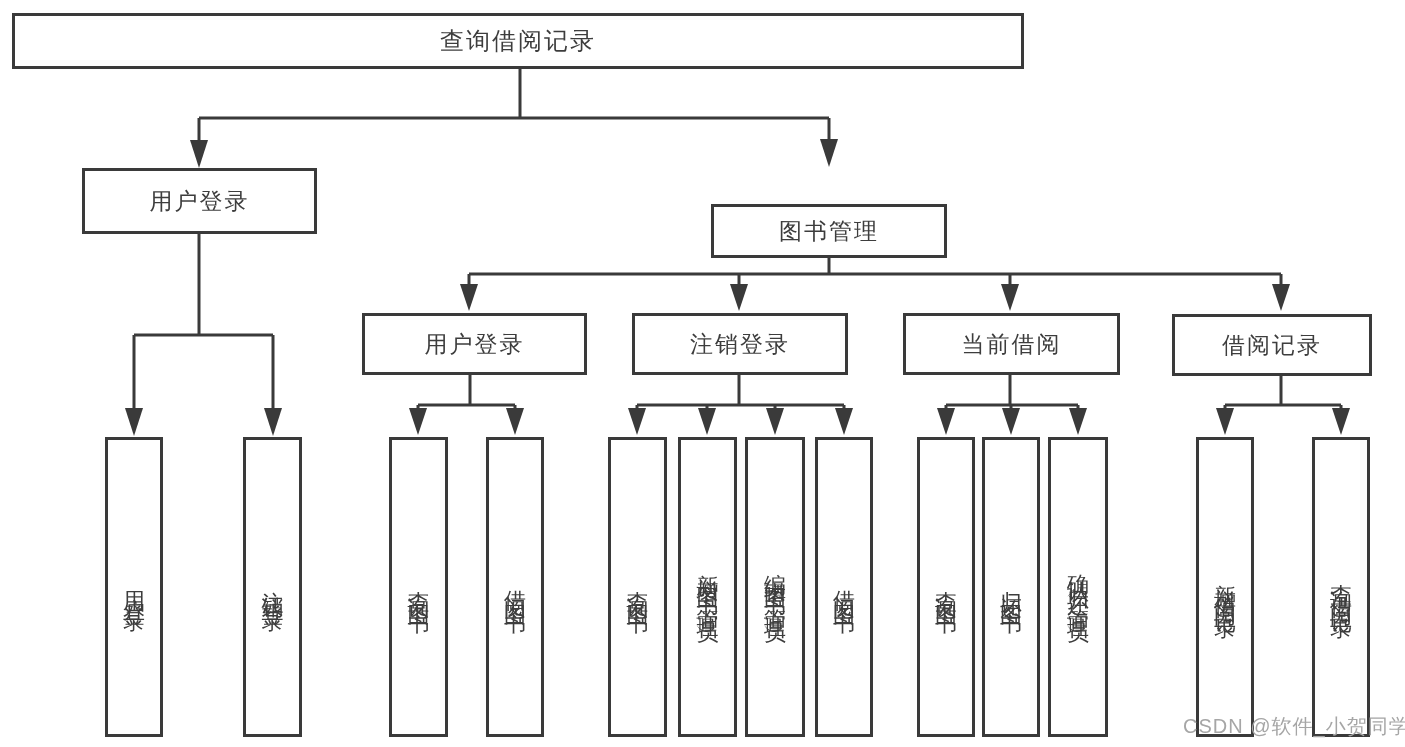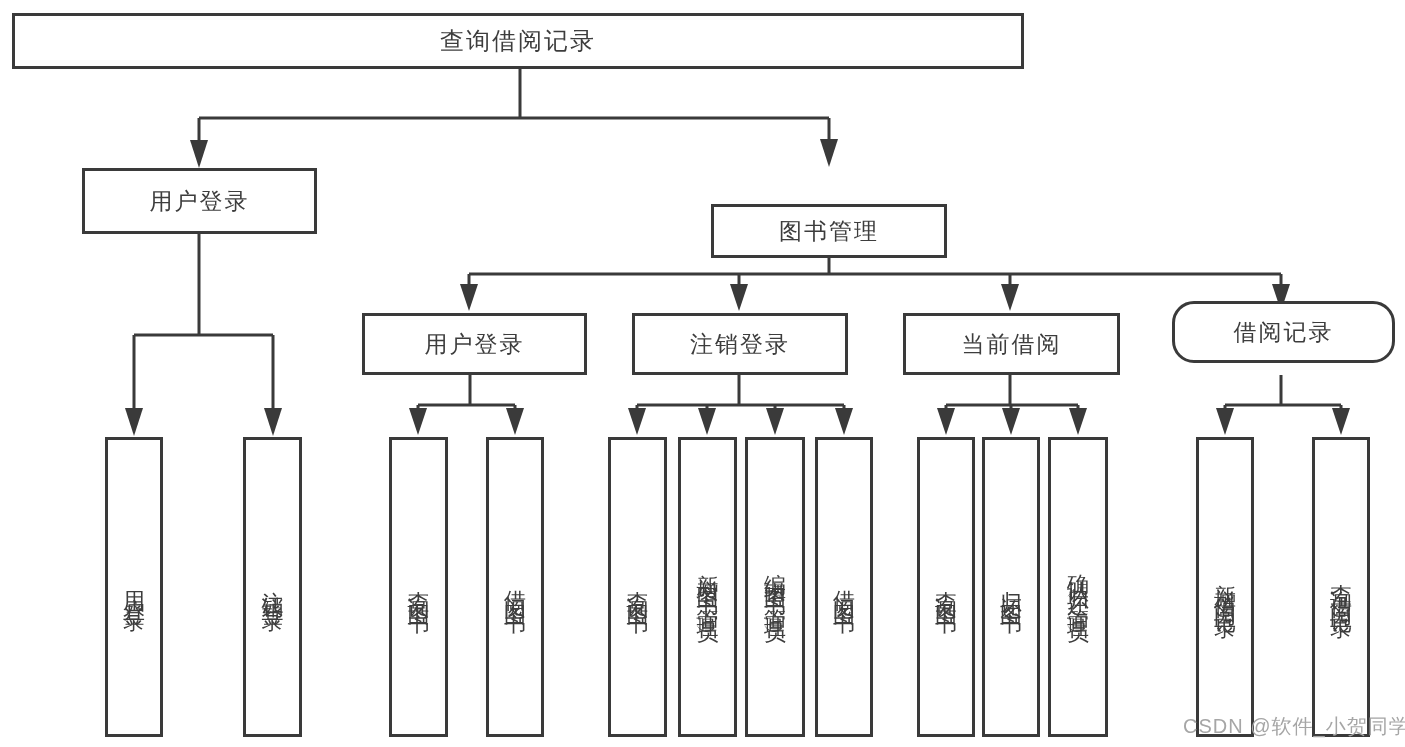--- a/index.html
+++ b/index.html
@@ -143,21 +143,21 @@
 
   <div class="node" style="left:362px; top:313px; width:225px; height:62px;">
     <span>用户登录</span>
   </div>
   <div class="node" style="left:632px; top:313px; width:216px; height:62px;">
     <span>注销登录</span>
   </div>
   <div class="node" style="left:903px; top:313px; width:217px; height:62px;">
     <span>当前借阅</span>
   </div>
-  <div class="node" style="left:1172px; top:301px; width:223px; height:62px;border-radius:22px;">
+  <div class="node" style="left:1172px; top:314px; width:200px; height:62px;">
     <span>借阅记录</span>
   </div>
 
   <div class="leaf" style="left:105px; top:437px; width:58px; height:300px;">
     <span class="vtext">用户登录</span>
   </div>
   <div class="leaf" style="left:243px; top:437px; width:59px; height:300px;">
     <span class="vtext">注销登录</span>
   </div>
 

